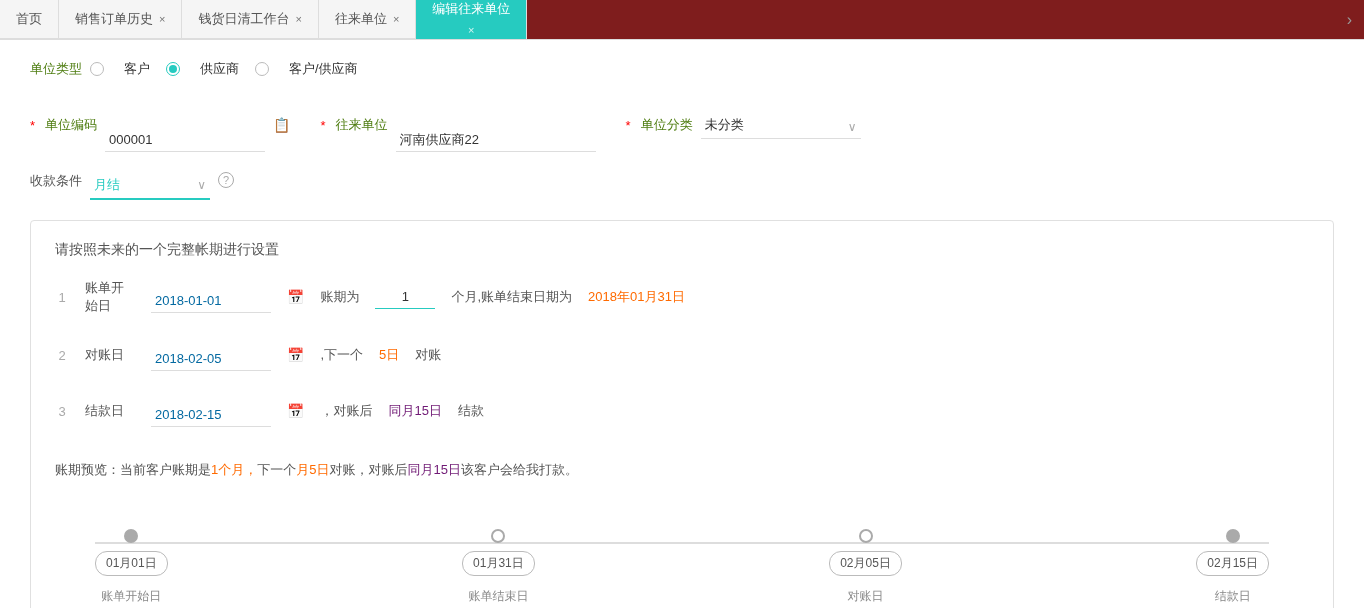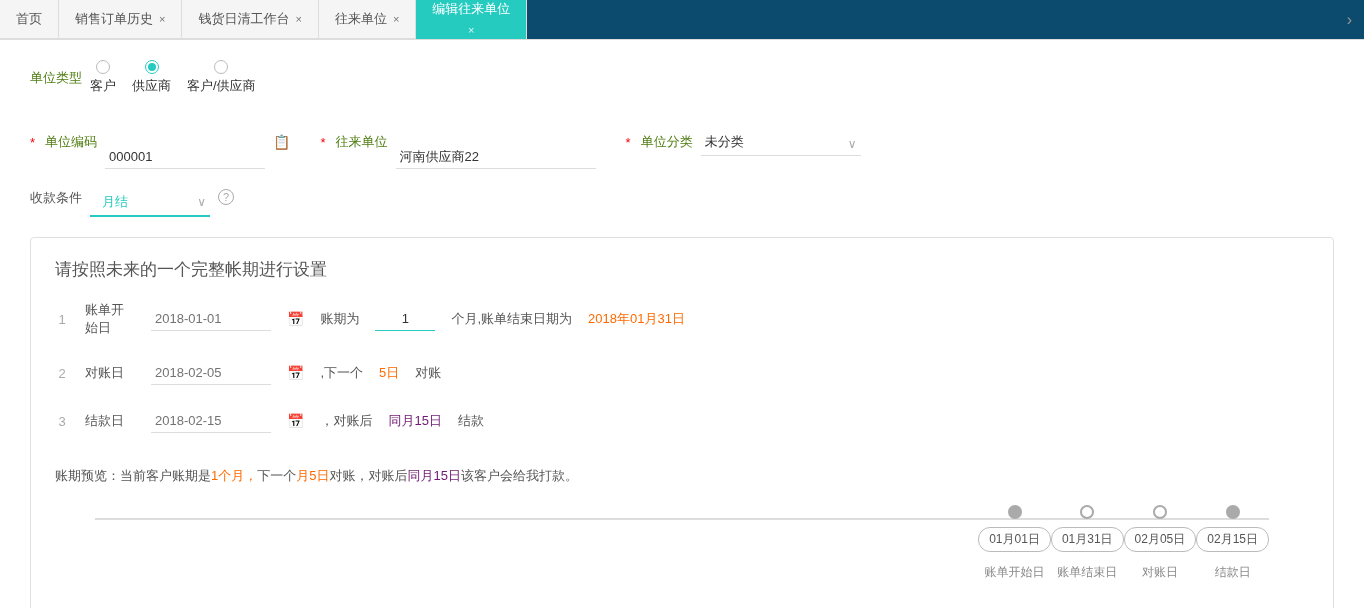--- a/index.html
+++ b/index.html
@@ -2,21 +2,21 @@
 <html><head>
   <meta charset="utf-8">
   <style>
     * { box-sizing: border-box; margin: 0; padding: 0; }
     body { font-family: 'Microsoft YaHei', Arial, sans-serif; font-size: 13px; background: #f0f2f5; color: #333; }
 
     
     .tab-bar {
       display: flex;
       align-items: stretch;
-      background: #0c4a6e;
+      background: #7f1d1d;
       border-bottom: 1px solid #ddd;
       height: 40px;
       padding-left: 0;
       justify-content: center;
     }
     .tab {
       display: flex;
       align-items: center;
       padding: 0 16px;
       cursor: pointer;
@@ -74,23 +74,22 @@
     .field-label { color: #4d7c0f; white-space: nowrap; }
 
     .radio-group {
       display: flex;
       align-items: center;
       gap: 16px;
     }
     .radio-item {
       display: flex;
       align-items: center;
-      gap: 3px;
+      gap: 20px;
       cursor: pointer;
-      flex-direction: column;
     }
     .radio-circle {
       width: 14px; height: 14px;
       border-radius: 50%;
       border: 1px solid #bbb;
       display: inline-flex; align-items: center; justify-content: center;
       background: #fff;
     }
     .radio-circle.checked {
       border-color: #26cbc0;
@@ -139,38 +138,38 @@
     .payment-label { color: #555; }
     .payment-select {
       display: flex;
       align-items: center;
       border-bottom: 2px solid #26cbc0;
       padding: 4px 4px;
       width: 120px;
       cursor: pointer;
       gap: 4px;
     }
-    .payment-select-value { color: #26cbc0; font-size: 13px; flex: 1; margin-left: 8px; }
+    .payment-select-value { color: #26cbc0; font-size: 13px; flex: 1; }
     .help-icon {
       width: 16px; height: 16px;
       border-radius: 50%;
       border: 1px solid #aaa;
       display: inline-flex; align-items: center; justify-content: center;
       font-size: 11px; color: #aaa; cursor: pointer;
     }
 
     
     .settings-box {
       border: 1px solid #e0e0e0;
       border-radius: 4px;
       padding: 20px 24px;
       margin-bottom: 20px;
     }
     .settings-title {
-      font-size: 17px;
+      font-size: 14px;
       color: #555;
       margin-bottom: 20px;
     }
 
     
     .setting-row {
       display: flex;
       align-items: center;
       gap: 16px;
       margin-bottom: 24px;
@@ -184,63 +183,65 @@
     .row-type-label {
       color: #555;
       width: 50px;
     }
     .date-input {
       border: none;
       border-bottom: 1px solid #ddd;
       outline: none;
       padding: 4px 4px;
       font-size: 13px;
-      color: #737373;
+      color: #0369a1;
       width: 120px;
+      margin-top: 8px;
     }
     .period-input {
       border: none;
       border-bottom: 1px solid #26cbc0;
       outline: none;
       padding: 4px 4px;
       font-size: 13px;
       color: #333;
       width: 60px;
       text-align: center;
     }
 
     .row-desc { color: #555; font-size: 13px; }
     .highlight-orange { color: #ff6a00; }
     .highlight-teal { color: #701a75; }
 
     
     .preview-text {
       font-size: 13px;
       color: #555;
+      margin-bottom: 30px;
       padding-top: 10px;
     }
 
     
     .timeline {
       display: flex;
       align-items: flex-start;
       position: relative;
       padding: 20px 40px 30px;
     }
     .timeline-line {
       position: absolute;
       top: 33px;
       left: 40px;
       right: 40px;
       height: 2px;
       background: #ddd;
     }
     .timeline-nodes {
       display: flex;
-      justify-content: flex-end;
+      justify-content: space-between;
       width: 100%;
       position: relative;
       z-index: 1;
     }
     .timeline-node {
       display: flex;
       flex-direction: column;
       align-items: center;
       gap: 8px;
     }

